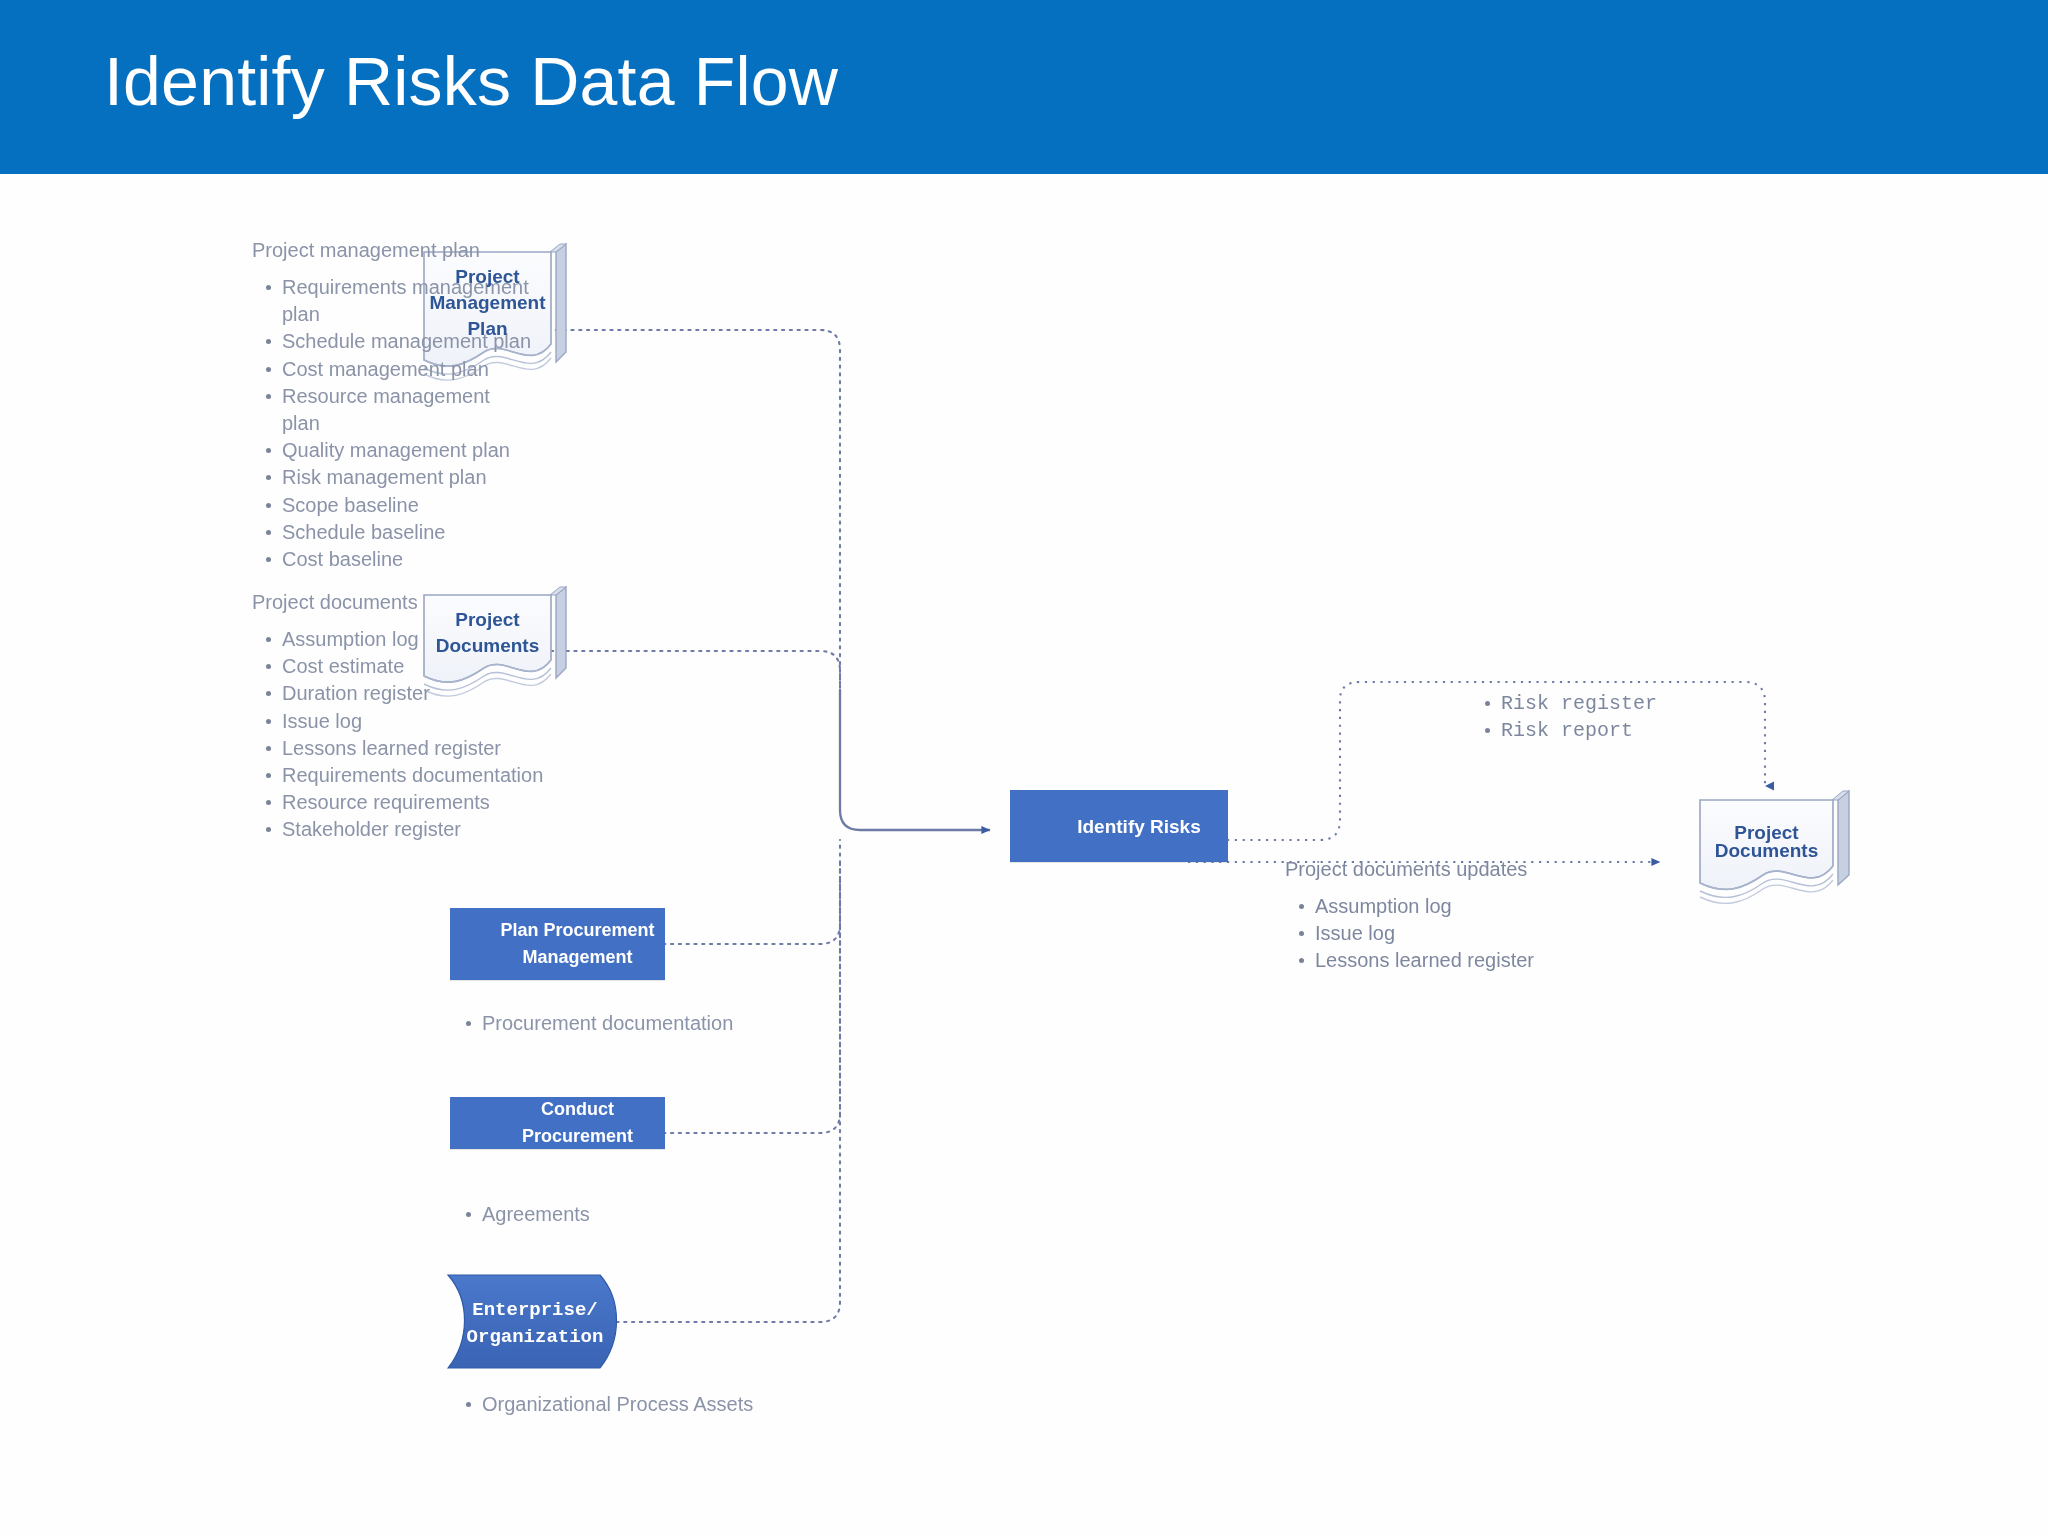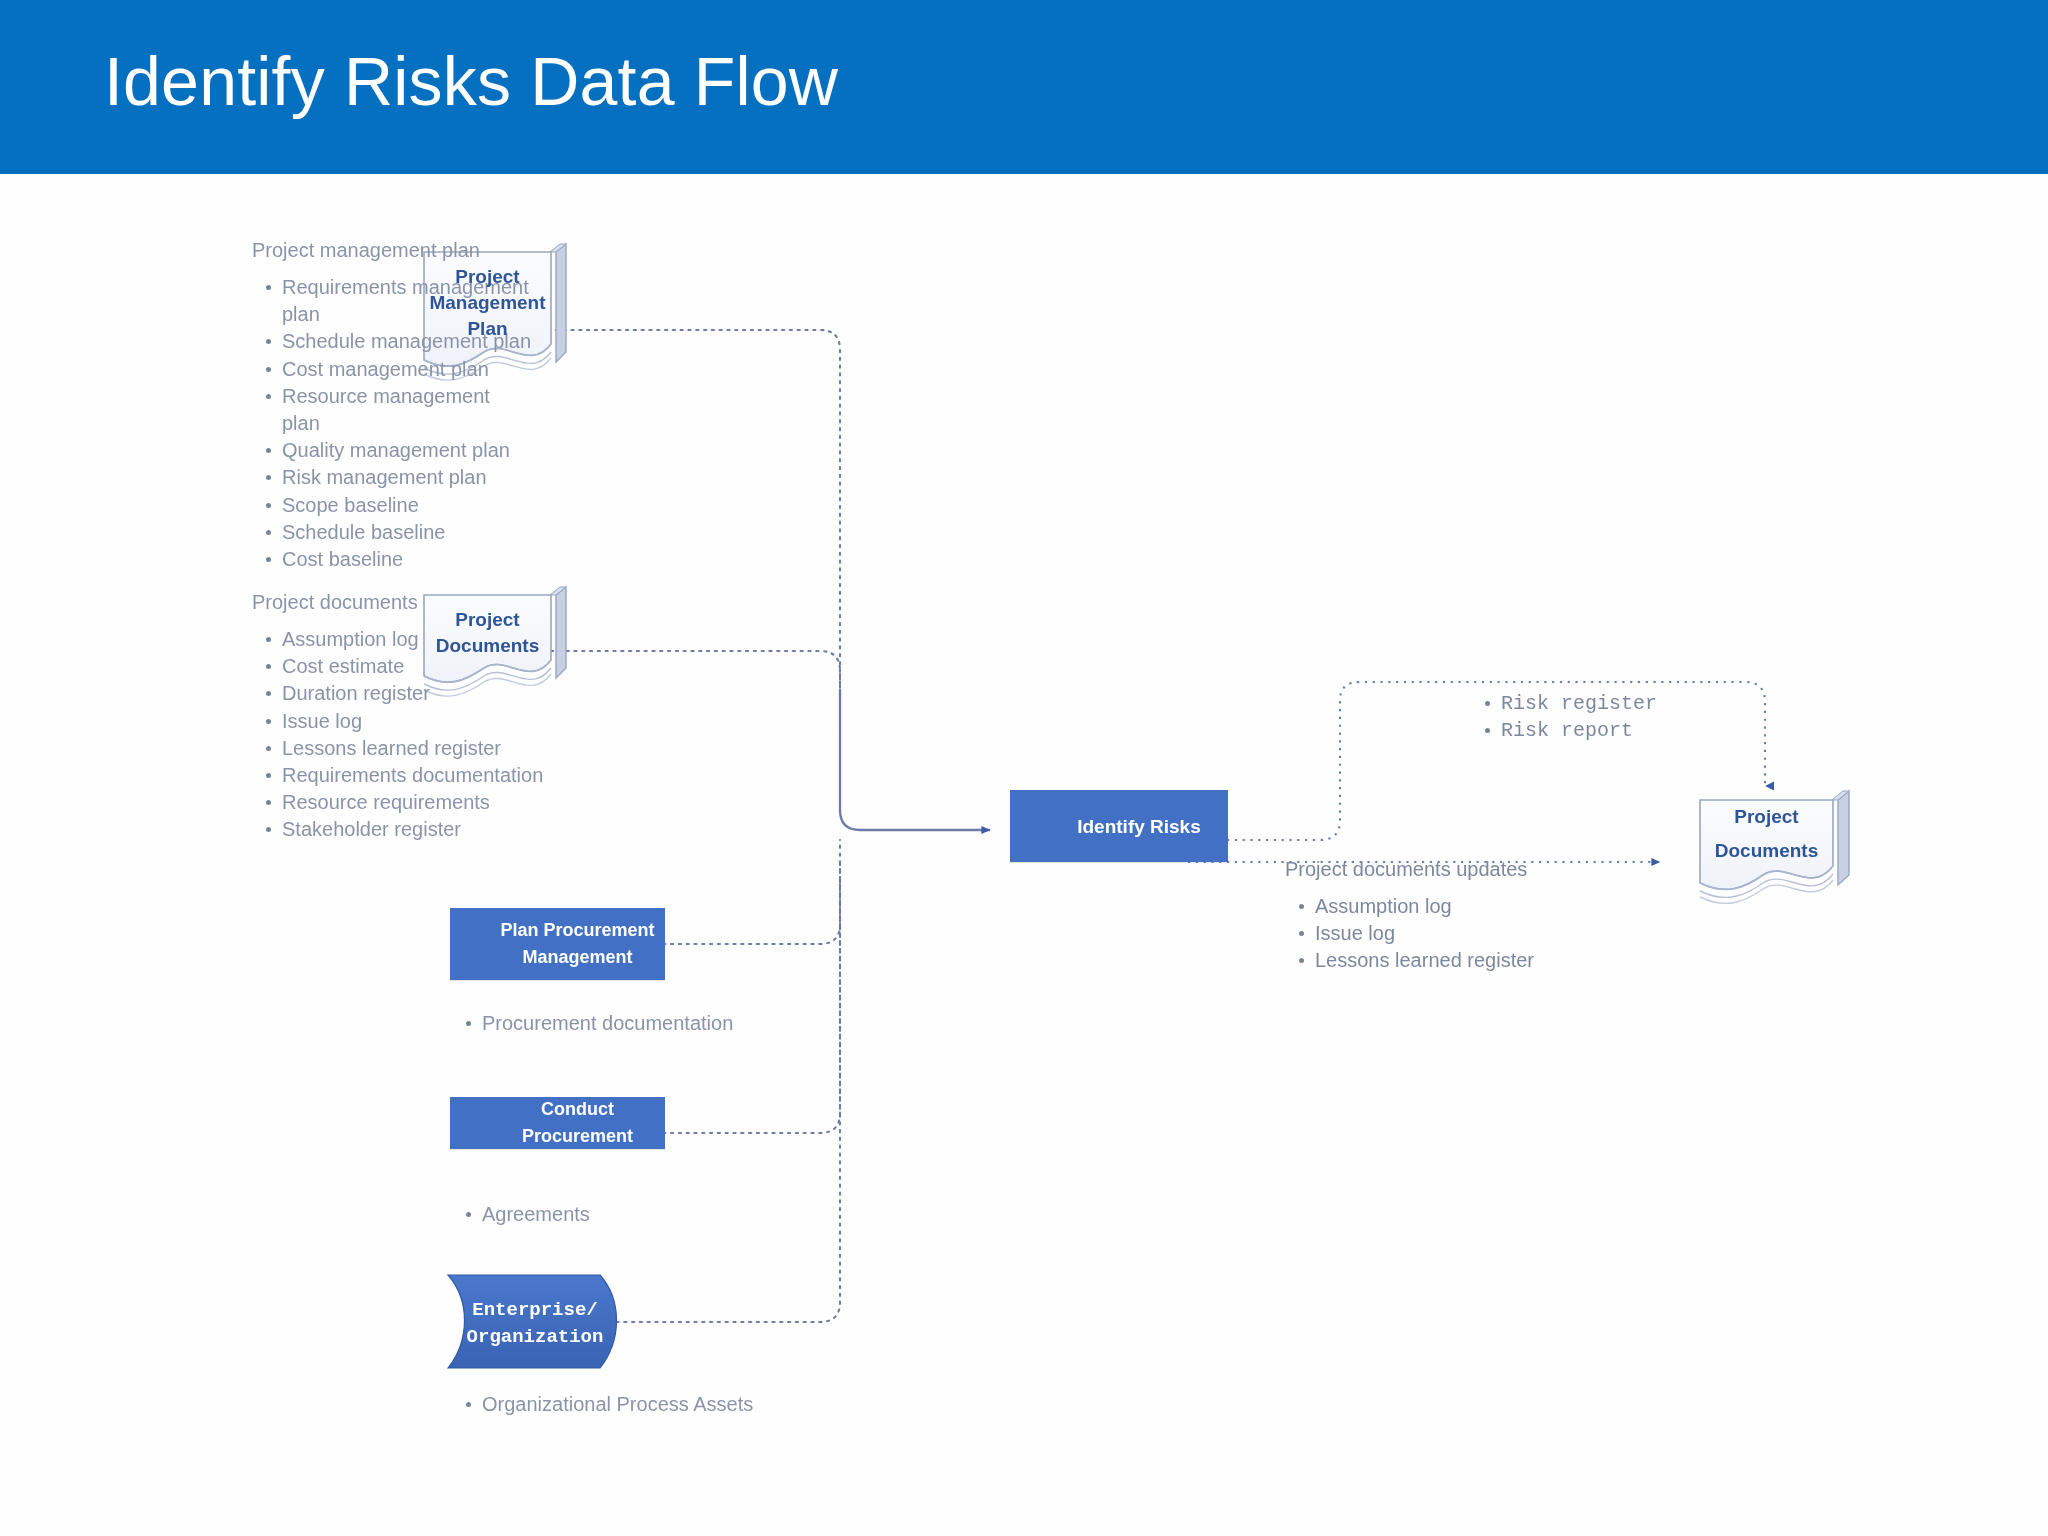--- a/index.html
+++ b/index.html
@@ -172,21 +172,21 @@
 
   <div class="doc" style="left:424px;top:252px;width:127px;height:110px;">
     <div class="doc-label" style="top:12px;">Project Management Plan</div>
   </div>
 
   <div class="doc" style="left:424px;top:595px;width:127px;height:83px;">
     <div class="doc-label" style="top:12px;">Project Documents</div>
   </div>
 
   <div class="doc" style="left:1700px;top:800px;width:133px;height:85px;">
-    <div class="doc-label" style="top:4px;">Project</div>
+    <div class="doc-label" style="top:20px;">Project</div>
     <div class="doc-label" style="top:38px;">Documents</div>
   </div>
 
   <div class="proc" style="left:1010px;top:790px;width:178px;height:72px;">
     <span>Identify Risks</span>
   </div>
 
   <div class="proc small" style="left:450px;top:908px;width:175px;height:72px;">
     <span>Plan Procurement Management</span>
   </div>

